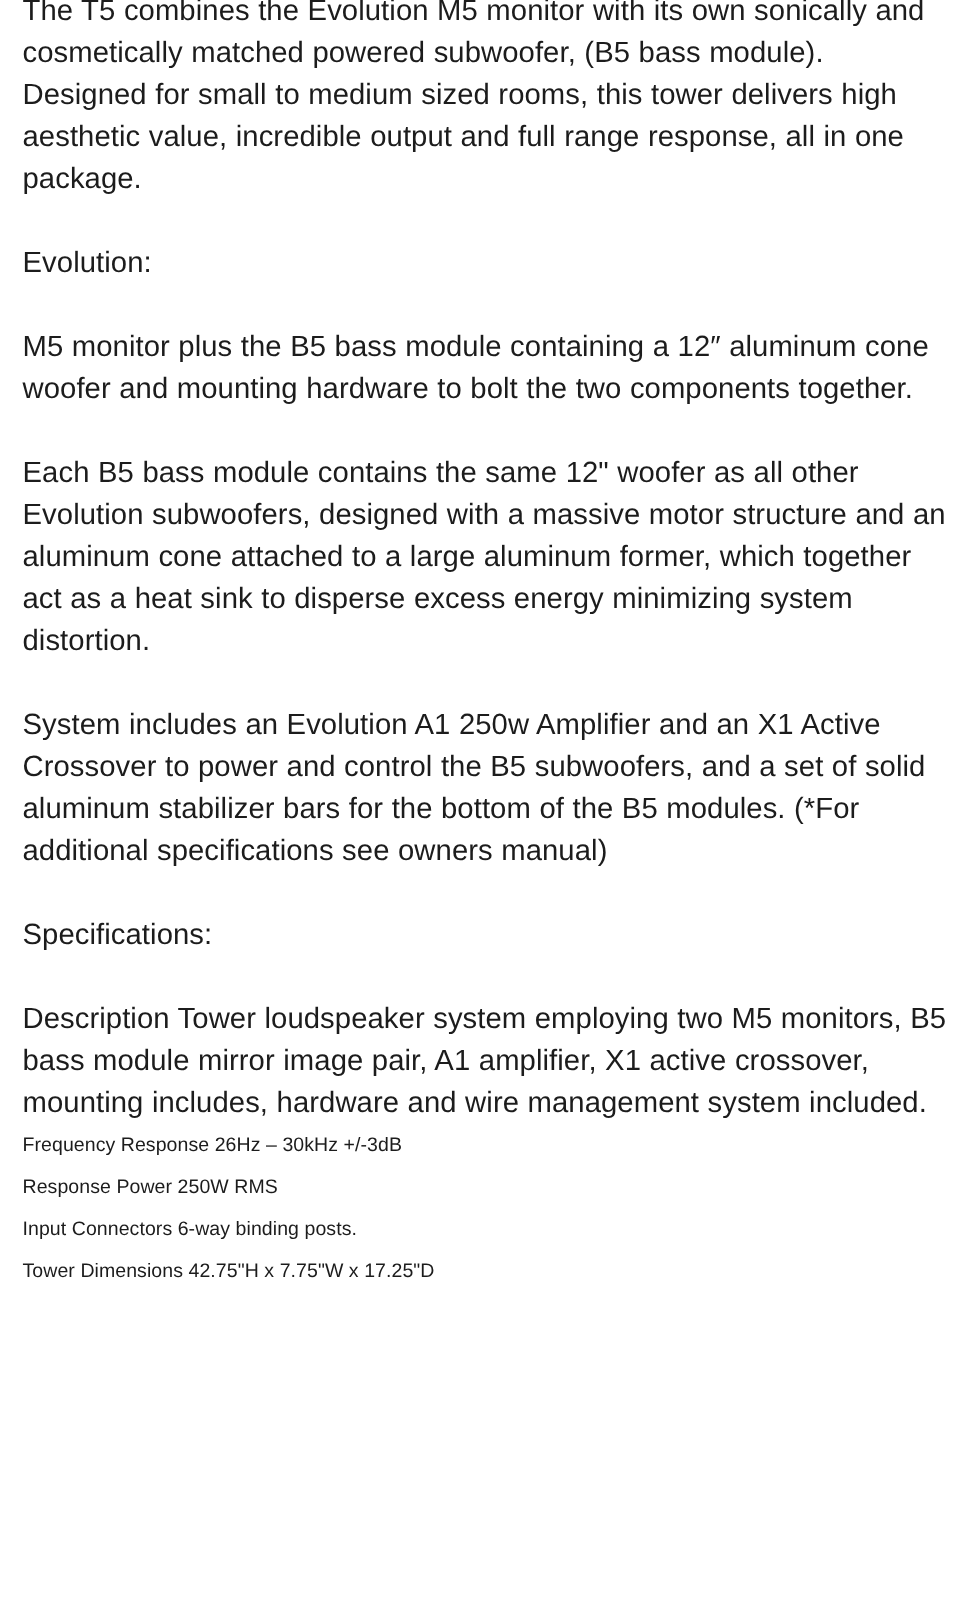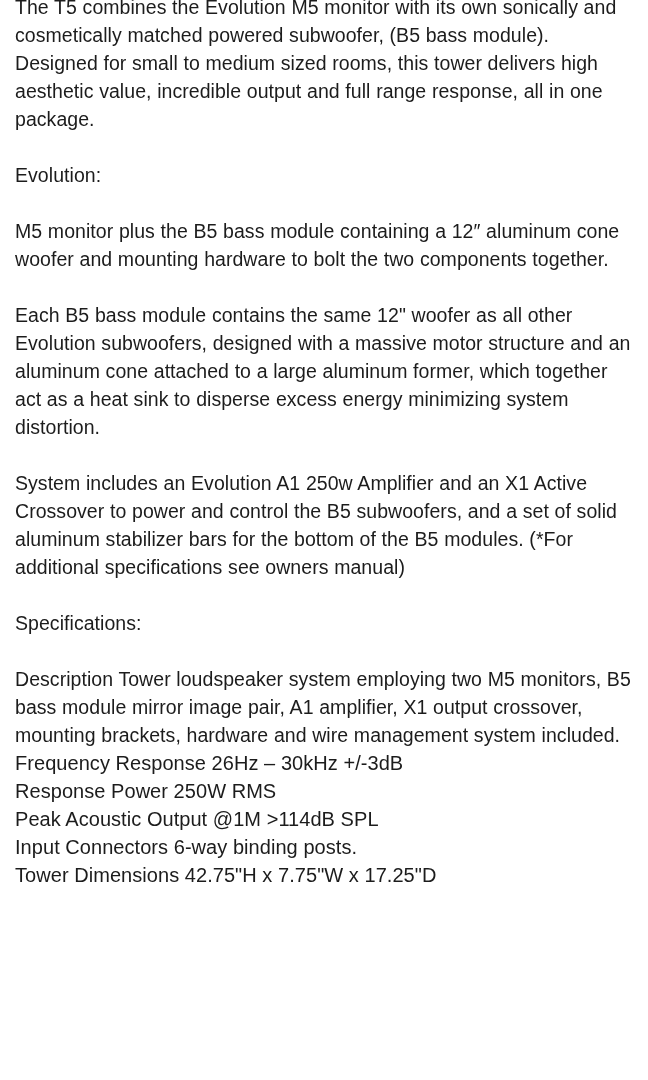--- a/index.html
+++ b/index.html
@@ -40,21 +40,21 @@
   
   .label-line { margin: 0 0 28px 0; }
 
   
   .spec-list {
     list-style: none;
     margin: 0;
     padding: 0;
   }
   .spec-list li {
-    font-size: 20px;
+    font-size: 13px;
     line-height: 28px;
     letter-spacing: 0.05px;
     margin: 0;
   }
 </style>
 </head>
 <body style="background: rgb(255, 255, 255); color: rgb(28, 28, 28);">
 
 <div id="doc">
 
@@ -65,23 +65,22 @@
   <p class="para">M5 monitor plus the B5 bass module containing a 12″ aluminum cone woofer and mounting hardware to bolt the two components together.</p>
 
 
   <p class="para">Each B5 bass module contains the same 12" woofer as all other Evolution subwoofers, designed with a massive motor structure and an aluminum cone attached to a large aluminum former, which together act as a heat sink to disperse excess energy minimizing system distortion.</p>
 
   <p class="para">System includes an Evolution A1 250w Amplifier and an X1 Active Crossover to power and control the B5 subwoofers, and a set of solid aluminum stabilizer bars for the bottom of the B5 modules. (*For additional specifications see owners manual)</p>
 
   <p class="para label-line">Specifications:</p>
 
   <div class="spec-block">
-    <div class="para" style="margin-bottom:0;">Description Tower loudspeaker system employing two M5 monitors, B5 bass module mirror image pair, A1 amplifier, X1 output crossover, mounting brackets, hardware and wire management system included.</div>
+    <div class="para" style="margin-bottom:0;">Description Tower loudspeaker system employing two M5 monitors, B5 bass module mirror image pair, A1 amplifier, X1 active crossover, mounting includes, hardware and wire management system included.</div>
     <ul class="spec-list">
       <li>Frequency Response 26Hz – 30kHz +/-3dB</li>
       <li>Response Power 250W RMS</li>
-      <li>Peak Acoustic Output @1M &gt;114dB SPL</li>
       <li>Input Connectors 6-way binding posts.</li>
       <li>Tower Dimensions 42.75"H x 7.75"W x 17.25"D</li>
     </ul>
   </div>
 
 </div>
 
 </body></html>

